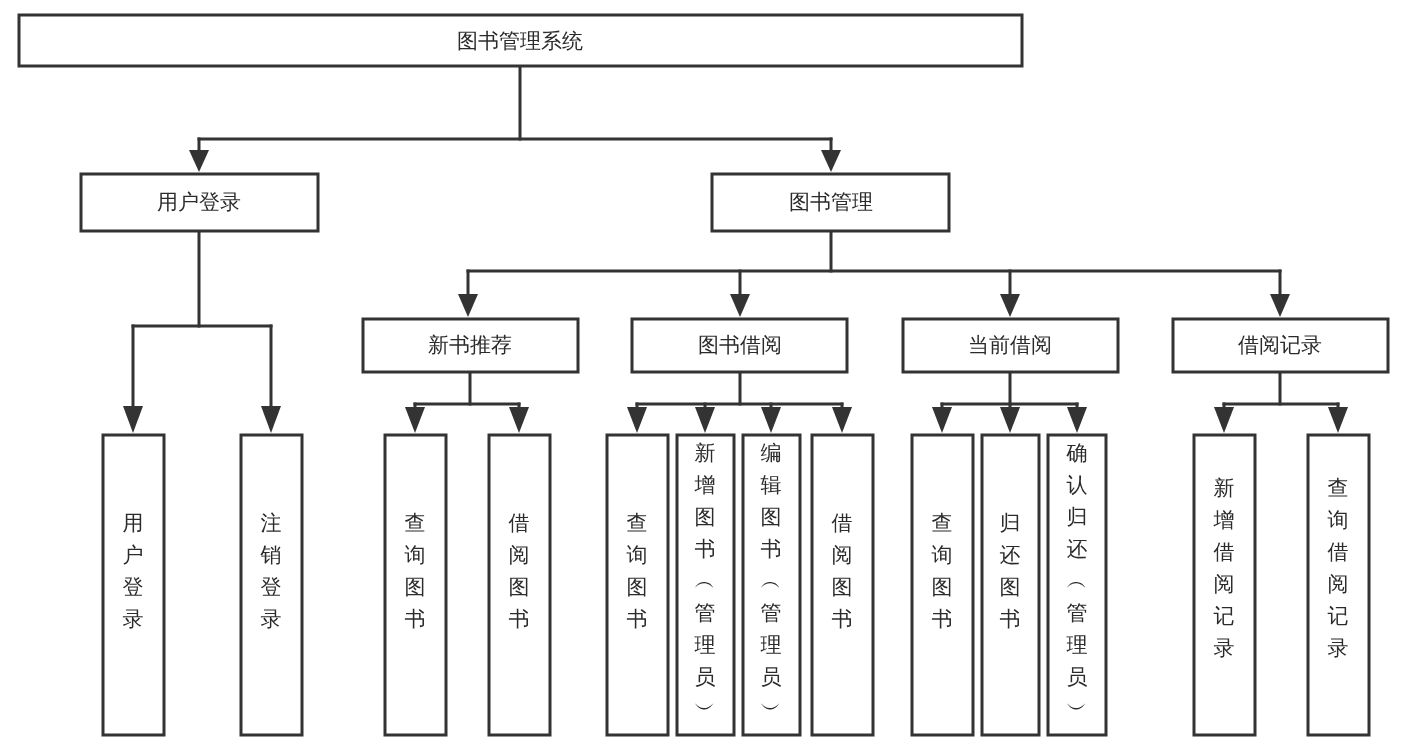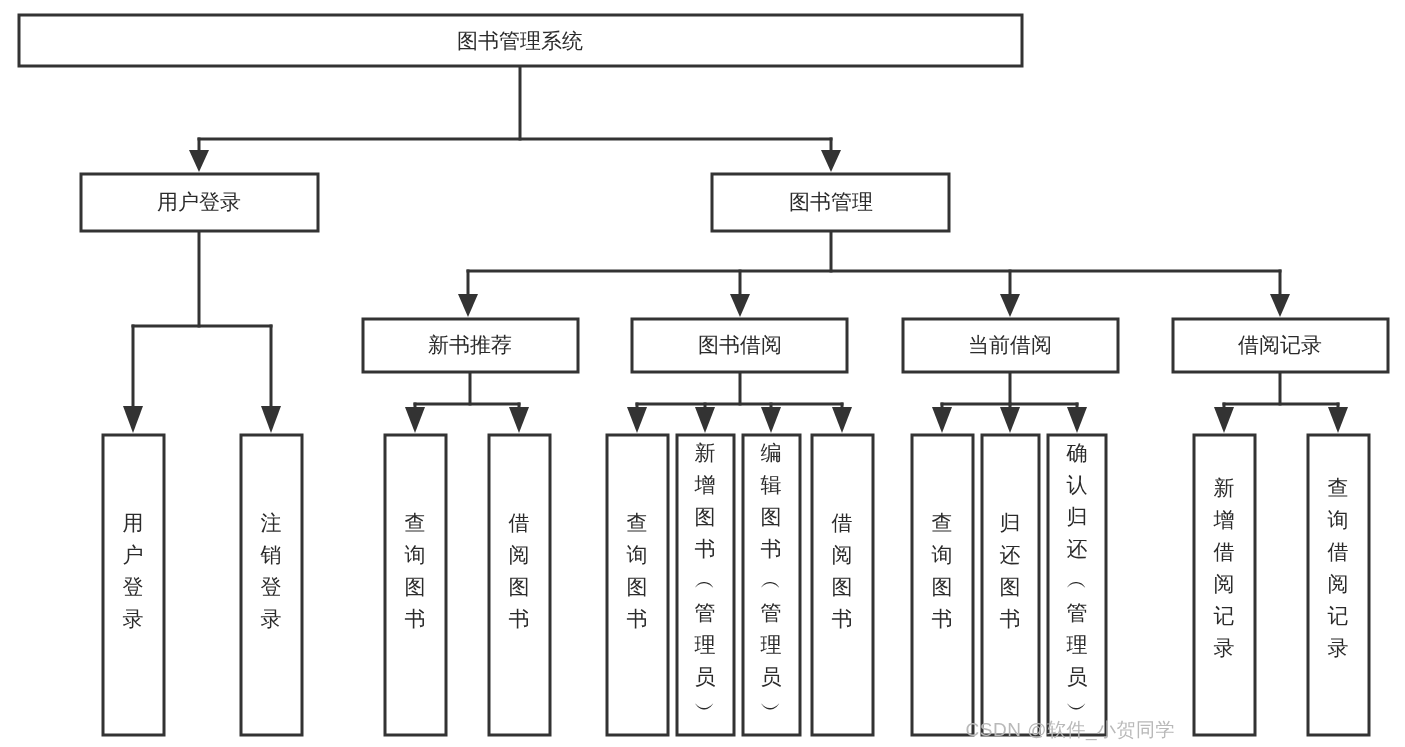--- a/index.html
+++ b/index.html
@@ -237,15 +237,14 @@
 
     <text class="node-label-vert" x="942"><tspan x="942" y="530">查</tspan><tspan x="942" y="562">询</tspan><tspan x="942" y="594">图</tspan><tspan x="942" y="626">书</tspan></text>
     <text class="node-label-vert" x="1010"><tspan x="1010" y="530">归</tspan><tspan x="1010" y="562">还</tspan><tspan x="1010" y="594">图</tspan><tspan x="1010" y="626">书</tspan></text>
     <text class="node-label-vert" x="1077"><tspan x="1077" y="460">确</tspan><tspan x="1077" y="492">认</tspan><tspan x="1077" y="524">归</tspan><tspan x="1077" y="556">还</tspan><tspan x="1077" y="588">︵</tspan><tspan x="1077" y="620">管</tspan><tspan x="1077" y="652">理</tspan><tspan x="1077" y="684">员</tspan><tspan x="1077" y="716">︶</tspan></text>
 
     <text class="node-label-vert" x="1224"><tspan x="1224" y="495">新</tspan><tspan x="1224" y="527">增</tspan><tspan x="1224" y="559">借</tspan><tspan x="1224" y="591">阅</tspan><tspan x="1224" y="623">记</tspan><tspan x="1224" y="655">录</tspan></text>
     <text class="node-label-vert" x="1338"><tspan x="1338" y="495">查</tspan><tspan x="1338" y="527">询</tspan><tspan x="1338" y="559">借</tspan><tspan x="1338" y="591">阅</tspan><tspan x="1338" y="623">记</tspan><tspan x="1338" y="655">录</tspan></text>
 
   </svg>
 
-  <div class="watermark">CSDN @软件_小贺同学</div>
 
 </div>
 
 </body></html>

